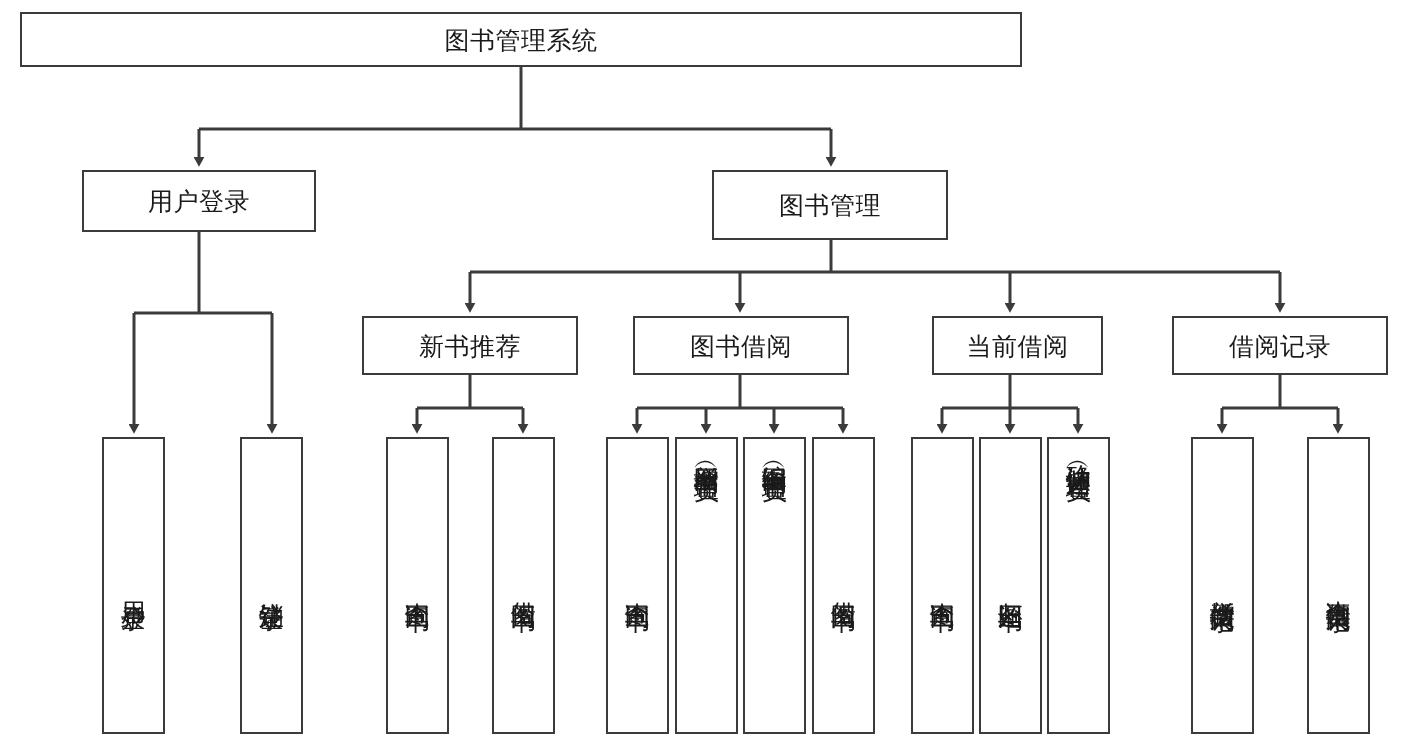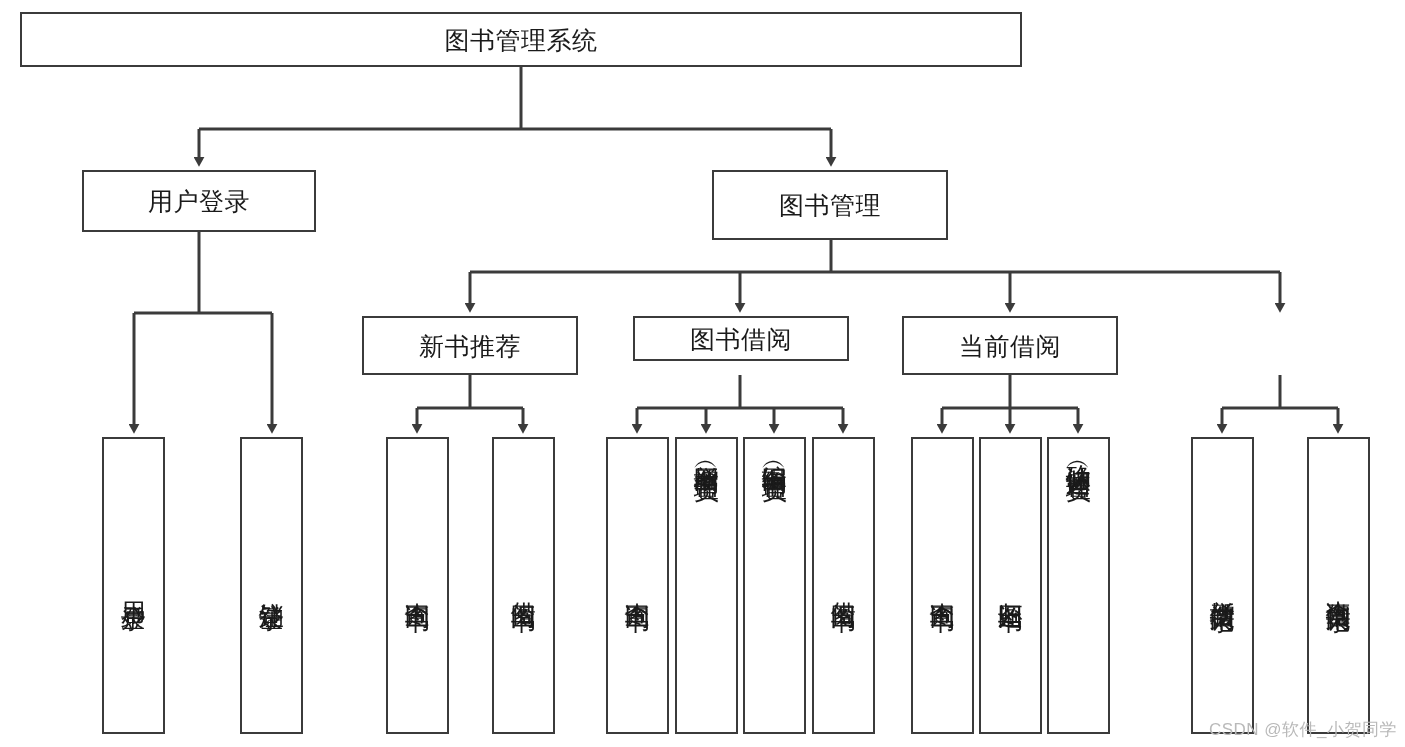--- a/index.html
+++ b/index.html
@@ -134,25 +134,28 @@
   <div class="node horiz" style="left:82px; top:170px; width:234px; height:62px;">
     <span class="lbl">用户登录</span>
   </div>
   <div class="node horiz" style="left:712px; top:170px; width:236px; height:70px;">
     <span class="lbl">图书管理</span>
   </div>
 
   <div class="node horiz" style="left:362px; top:316px; width:216px; height:59px;">
     <span class="lbl">新书推荐</span>
   </div>
-  <div class="node horiz" style="left:633px; top:316px; width:216px; height:45px;">
+  <div class="node horiz" style="left:633px; top:316px; width:216px; height:59px;">
     <span class="lbl">图书借阅</span>
   </div>
-  <div class="node horiz" style="left:902px; top:316px; width:216px; height:59px;">
+  <div class="node horiz" style="left:932px; top:316px; width:171px; height:59px;">
     <span class="lbl">当前借阅</span>
+  </div>
+  <div class="node horiz" style="left:1172px; top:316px; width:216px; height:59px;">
+    <span class="lbl">借阅记录</span>
   </div>
 
   <div class="node vert centered" style="left:102px; top:437px; width:63px; height:297px;">
     <span class="lbl">用户登录</span>
   </div>
   <div class="node vert centered" style="left:240px; top:437px; width:63px; height:297px;">
     <span class="lbl">注销登录</span>
   </div>
 
   <div class="node vert centered" style="left:386px; top:437px; width:63px; height:297px;">
@@ -185,15 +188,14 @@
     <span class="lbl">确认归还（管理员）</span>
   </div>
 
   <div class="node vert centered" style="left:1191px; top:437px; width:63px; height:297px;">
     <span class="lbl">新增借阅记录</span>
   </div>
   <div class="node vert centered" style="left:1307px; top:437px; width:63px; height:297px;">
     <span class="lbl">查询借阅记录</span>
   </div>
 
-  <div id="watermark">CSDN @软件_小贺同学</div>
 
 </div>
 
 </body></html>

